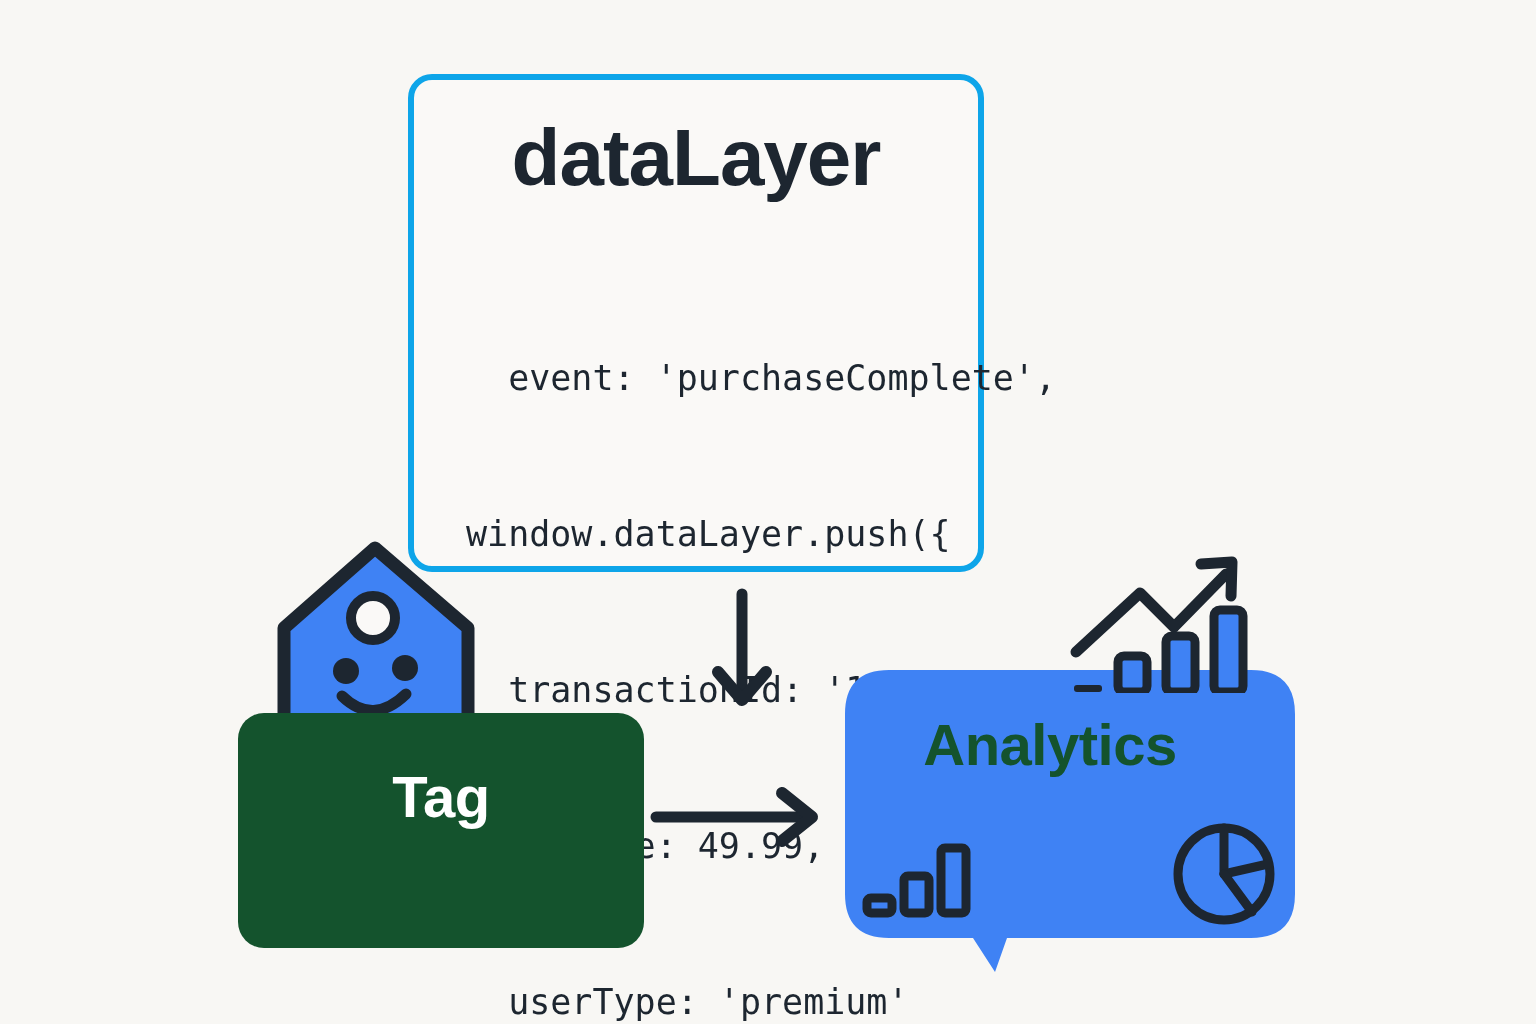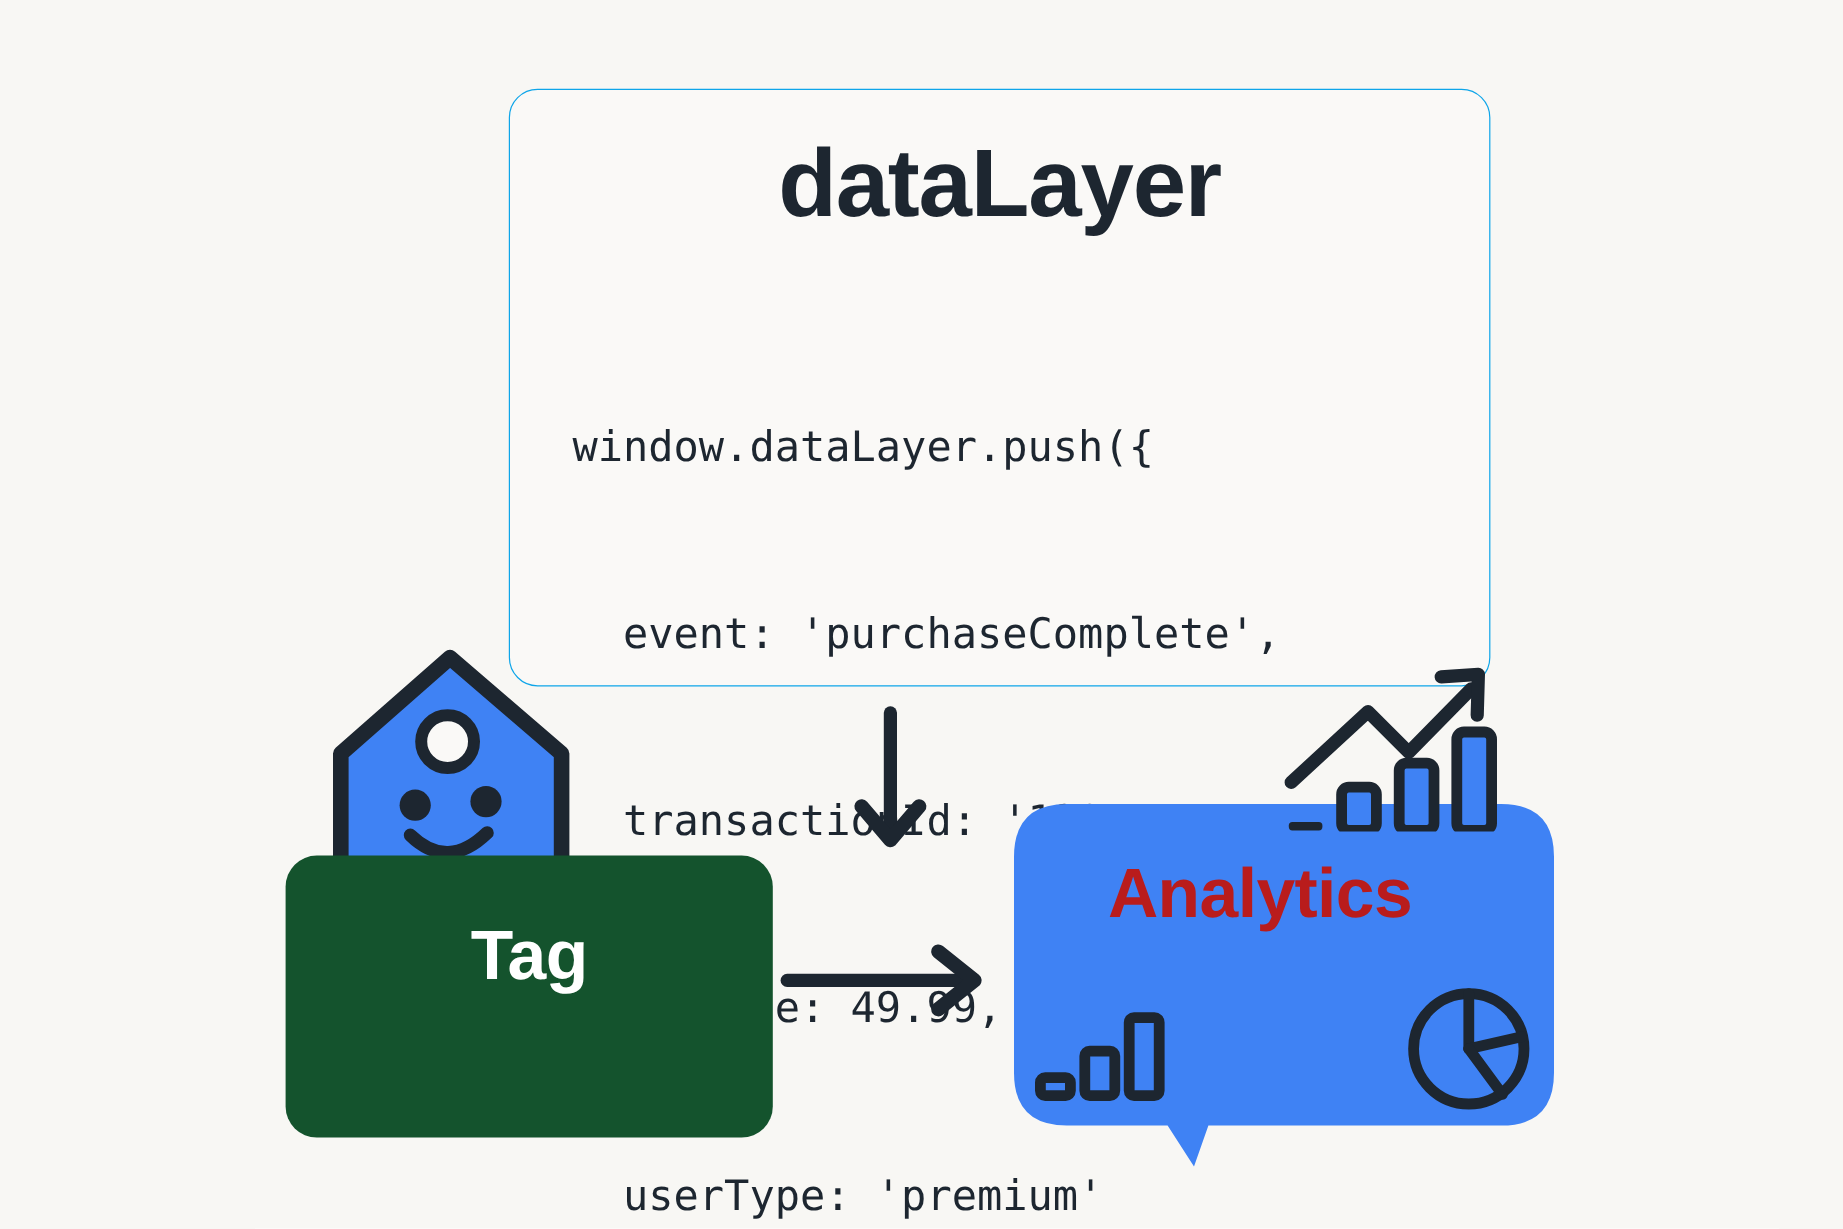--- a/index.html
+++ b/index.html
@@ -16,27 +16,26 @@
     height: 1024px;
     background: #f8f7f4;
     overflow: hidden;
   }
 
   
   .code-card {
     position: absolute;
     left: 408px;
     top: 74px;
-    width: 818px;
+    width: 576px;
     height: 498px;
     box-sizing: border-box;
     background: #faf9f7;
-    border: 1px solid #0ea5e9;
+    border: 6px solid #0ea5e9;
     border-radius: 24px;
-    margin-left: 16px;
   }
   .code-card-title {
     position: absolute;
     left: 0;
     top: 38px;
     width: 100%;
     text-align: center;
     font-family: "Liberation Sans", sans-serif;
     font-weight: bold;
     font-size: 80px;
@@ -96,21 +95,21 @@
     top: 660px;
     width: 460px;
     height: 320px;
   }
   .bubble-label {
     position: absolute;
     left: 0;
     top: 50px;
     width: 410px;
     text-align: center;
-    color: #b91c1c;
+    color: #14532d;
     font-family: "Liberation Sans", sans-serif;
     font-weight: bold;
     font-size: 58px;
     line-height: 70px;
     letter-spacing: -0.5px;
     pointer-events: none;
   }
 
   .growth-icon {
     position: absolute;
@@ -151,22 +150,22 @@
   }
 </style>
 </head>
 <body>
 
 <div id="canvas">
 
   <div class="code-card">
     <div class="code-card-title">dataLayer</div>
     <div class="code-block">
+      <div class="code-line">  event: 'purchaseComplete',</div>
       <div class="code-line">window.dataLayer.push({</div>
-      <div class="code-line">  event: 'purchaseComplete',</div>
       <div class="code-line">  transactionId: '12345,</div>
       <div class="code-line">  revenue: 49.99,</div>
       <div class="code-line">  userType: 'premium'</div>
       
     </div>
   </div>
 
   <svg class="arrow-down" viewBox="0 0 84 124">
     <path d="M42 6 L42 108" stroke="#1d2630" stroke-width="11" stroke-linecap="round" fill="none"></path>
     <path d="M18 84 L42 112 L66 84" stroke="#1d2630" stroke-width="12" stroke-linecap="round" stroke-linejoin="round" fill="none"></path>

